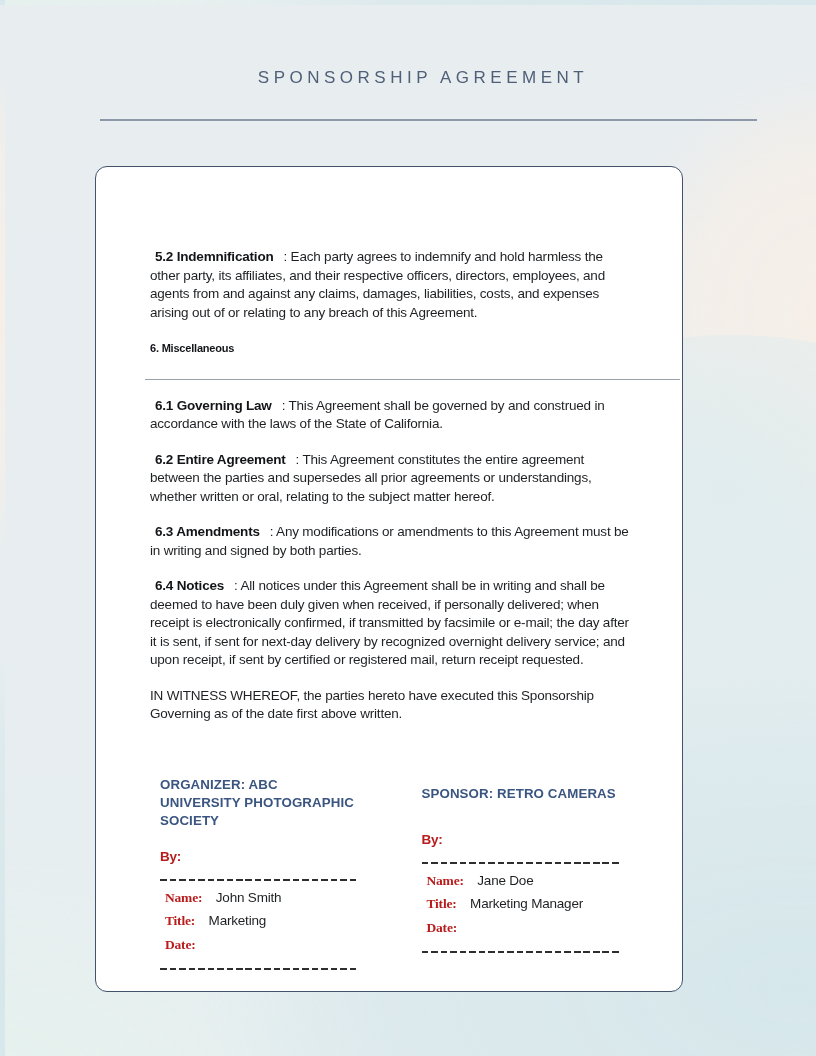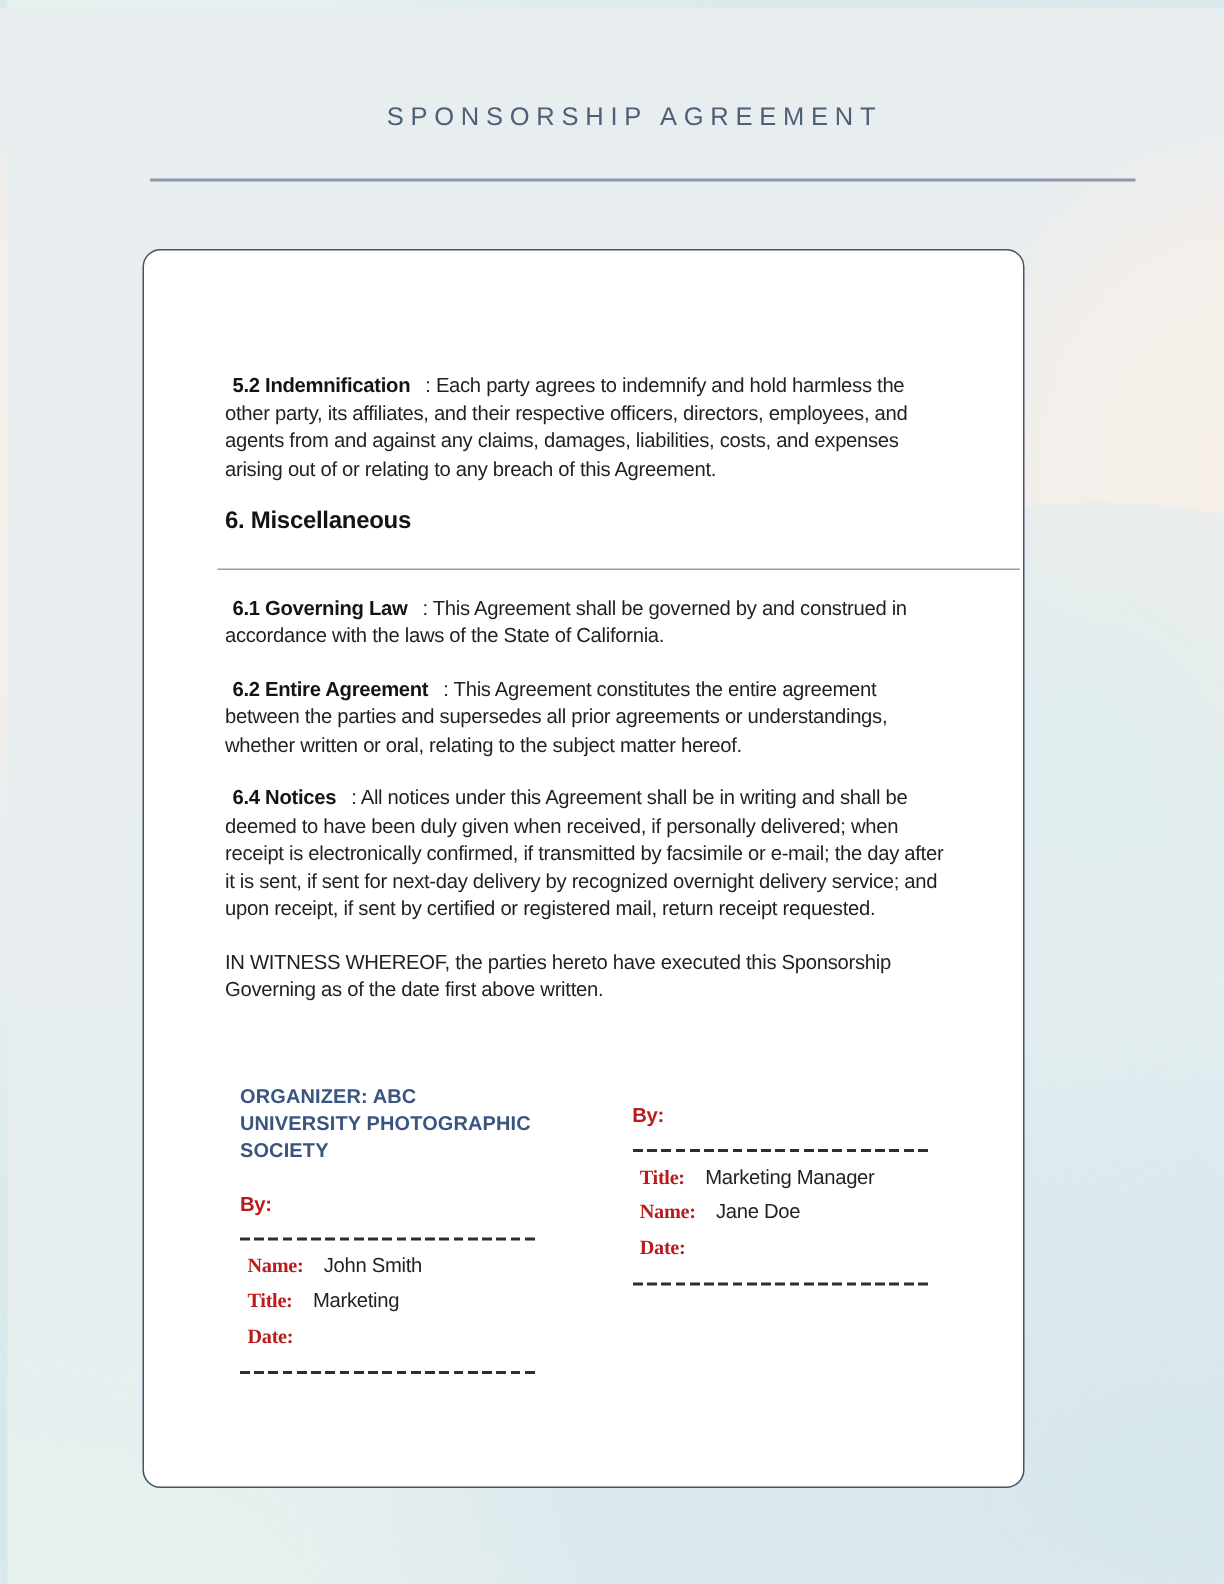--- a/index.html
+++ b/index.html
@@ -42,21 +42,21 @@
     left: 80px; top: 151px;
     width: 588px; height: 826px;
     background: #ffffff;
     border: 1.2px solid #42536b;
     border-radius: 12px;
     padding: 76px 48px 0 49px;
   }
   .card, .card p { font-size: 13.5px; letter-spacing: -0.2px; line-height: 18.5px; color: #1e2023; }
   p.clause { margin-bottom: 17px; }
   p.clause strong, .section-heading { color: #121417; }
-  .section-heading { font-size: 16px; font-weight: 700; line-height: 18.5px; }
+  .section-heading { font-size: 11px; font-weight: 700; line-height: 18.5px; }
   .divider {
     width: 535px; height: 0;
     border-top: 1.5px solid #98a0ab;
     margin: 21px 0 17px 0;
   }
   .witness { margin-bottom: 0 !important; }
   .sig-grid {
     margin-top: 42px;
     display: grid;
     grid-template-columns: 1fr 1fr;
@@ -96,40 +96,42 @@
   <p class="clause"><strong>5.2 Indemnification</strong><span>: Each party agrees to indemnify and hold harmless the other party, its affiliates, and their respective officers, directors, employees, and agents from and against any claims, damages, liabilities, costs, and expenses arising out of or relating to any breach of this Agreement.</span></p>
 
   <div class="section-heading">6. Miscellaneous</div>
 
   <div class="divider"></div>
 
   <p class="clause"><strong>6.1 Governing Law</strong><span>: This Agreement shall be governed by and construed in accordance with the laws of the State of California.</span></p>
 
   <p class="clause"><strong>6.2 Entire Agreement</strong><span>: This Agreement constitutes the entire agreement between the parties and supersedes all prior agreements or understandings, whether written or oral, relating to the subject matter hereof.</span></p>
 
+  <p class="clause"><strong>6.3 Amendments</strong><span>: Any modifications or amendments to this Agreement must be in writing and signed by both parties.</span></p>
 
   <p class="clause"><strong>6.4 Notices</strong><span>: All notices under this Agreement shall be in writing and shall be deemed to have been duly given when received, if personally delivered; when receipt is electronically confirmed, if transmitted by facsimile or e-mail; the day after it is sent, if sent for next-day delivery by recognized overnight delivery service; and upon receipt, if sent by certified or registered mail, return receipt requested.</span></p>
 
   <p class="clause witness">IN WITNESS WHEREOF, the parties hereto have executed this Sponsorship Governing as of the date first above written.</p>
 
   <div class="sig-grid">
 
     <div class="sig-col">
       <div class="sig-heading">ORGANIZER: ABC UNIVERSITY PHOTOGRAPHIC SOCIETY</div>
       <div class="sig-by">By:</div>
       <div class="sig-line top"></div>
       <div class="sig-row"><strong>Name:</strong> <span>John Smith</span></div>
       <div class="sig-row"><strong>Title:</strong> <span>Marketing</span></div>
       <div class="sig-row"><strong>Date:</strong></div>
       <div class="sig-line bottom"></div>
     </div>
 
     <div class="sig-col">
+      <div class="sig-heading">SPONSOR: RETRO CAMERAS</div>
       <div class="sig-by">By:</div>
       <div class="sig-line top"></div>
+      <div class="sig-row"><strong>Name:</strong> <span>Jane Doe</span></div>
       <div class="sig-row"><strong>Title:</strong> <span>Marketing Manager</span></div>
-      <div class="sig-row"><strong>Name:</strong> <span>Jane Doe</span></div>
       <div class="sig-row"><strong>Date:</strong></div>
       <div class="sig-line bottom"></div>
     </div>
 
   </div>
 </div>
 
 </body></html>

